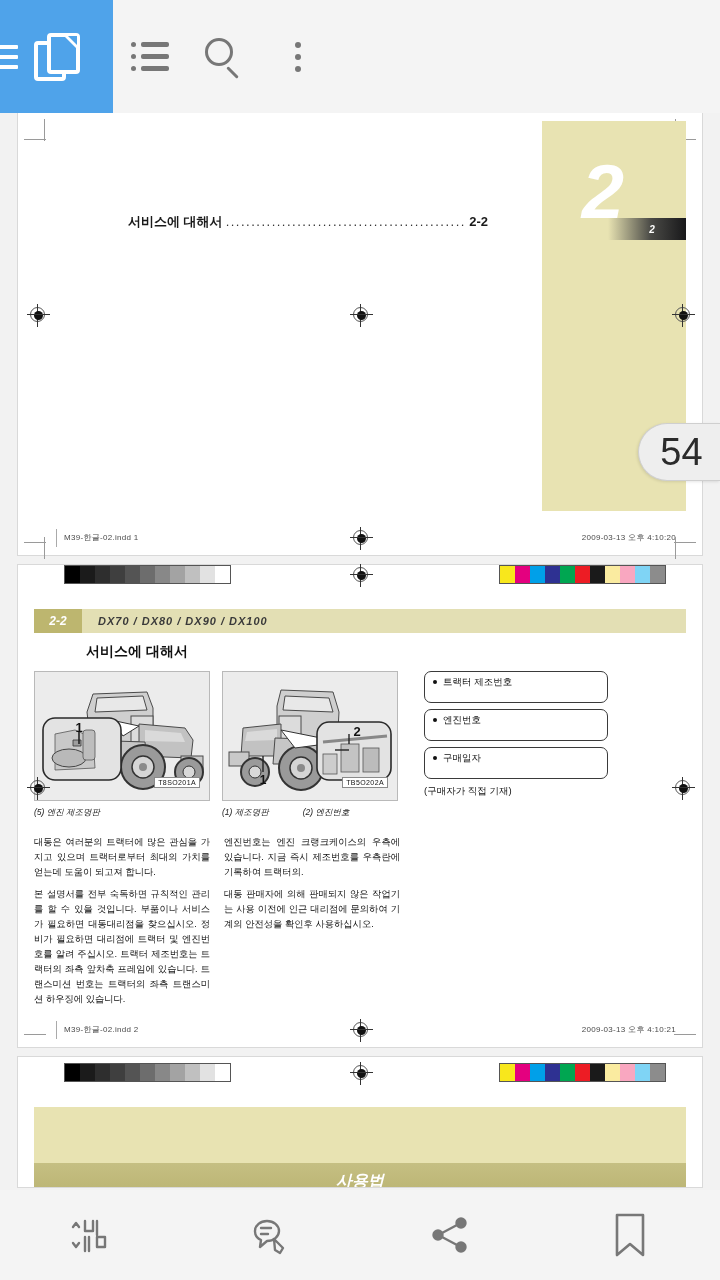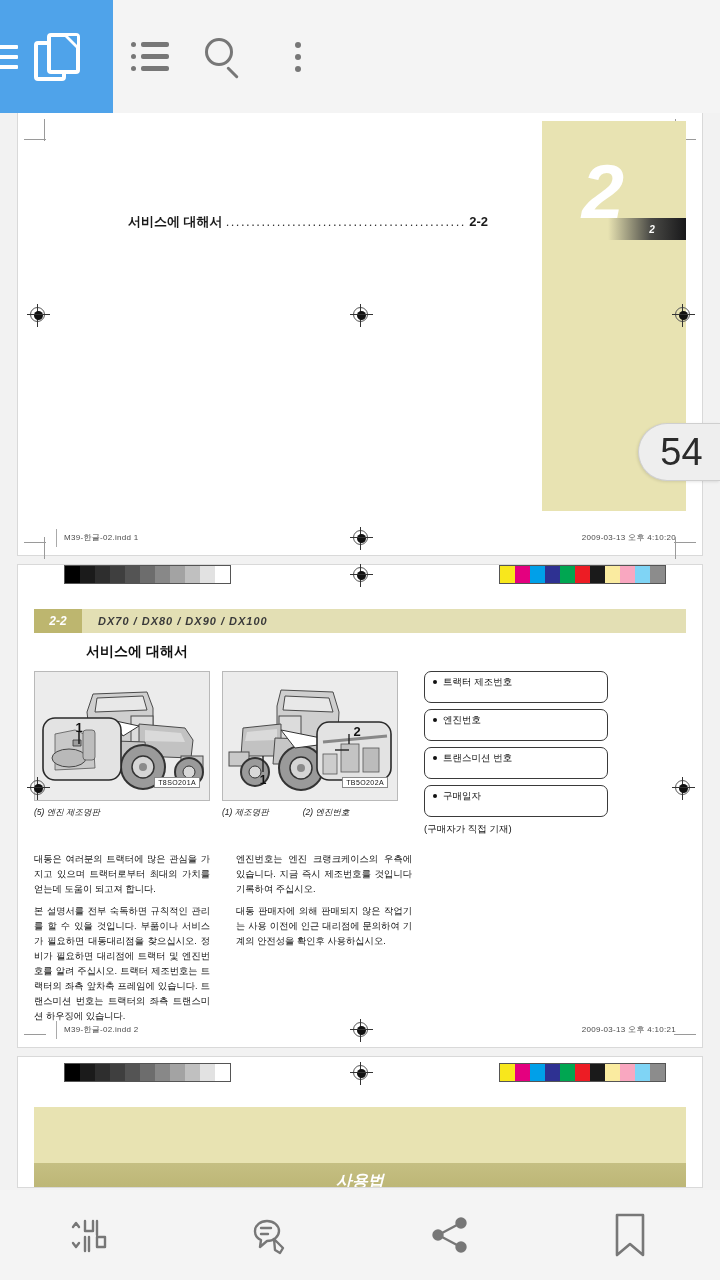--- a/index.html
+++ b/index.html
@@ -203,21 +203,21 @@
     height: 32px; border: 1.5px solid #3a3a3a; border-radius: 7px;
     margin-bottom: 6px; padding: 4px 0 0 8px; font-size: 9.5px; color: #111;
     display: flex; align-items: flex-start;
   }
   .info-box .bullet {
     width: 4px; height: 4px; border-radius: 50%; background: #111;
     margin: 4px 6px 0 0; flex: 0 0 4px;
   }
   .boxes-note { font-size: 9.5px; color: #111; margin-top: 1px; }
   .cols {
-    display: flex; gap: 12px; margin: 16px 16px 0 16px;
+    display: flex; margin: 16px 16px 0 16px;
   }
   .col { width: 176px; font-size: 9.3px; line-height: 1.62; color: #111; text-align: justify; }
   .col p { margin-bottom: 7px; }
   .col.right-col { margin-left: 14px; }
 
   
   .p3 { height: 130px; overflow: hidden; }
   .p3 .band { margin: 22px 16px 0 16px; height: 56px; background: #e8e3b2; }
   .p3 .bandbar {
     margin: 0 16px; height: 36px;
@@ -486,37 +486,33 @@
           <div class="info-box">
             <i class="bullet"></i>
               <span>트랙터 제조번호</span>
           </div>
           <div class="info-box">
             <i class="bullet"></i>
               <span>엔진번호</span>
           </div>
           <div class="info-box">
             <i class="bullet"></i>
-              <span>트랜스미션 번호</span>
-          </div>
-          <div class="info-box">
-            <i class="bullet"></i>
               <span>구매일자</span>
           </div>
           <div class="boxes-note">(구매자가 직접 기재)</div>
         </div>
       </div>
 
       <div class="cols">
         <div class="col">
           <p>대동은 여러분의 트랙터에 많은 관심을 가지고 있으며 트랙터로부터 최대의 가치를 얻는데 도움이 되고져 합니다.</p>
           <p>본 설명서를 전부 숙독하면 규칙적인 관리를 할 수 있을 것입니다. 부품이나 서비스가 필요하면 대동대리점을 찾으십시오. 정비가 필요하면 대리점에 트랙터 및 엔진번호를 알려 주십시오. 트랙터 제조번호는 트랙터의 좌측 앞차축 프레임에 있습니다. 트랜스미션 번호는 트랙터의 좌측 트랜스미션 하우징에 있습니다.</p>
         </div>
         <div class="col right-col">
-          <p>엔진번호는 엔진 크랭크케이스의 우측에 있습니다. 지금 즉시 제조번호를 것입니다 기록하여 주십시오.</p>
+          <p>엔진번호는 엔진 크랭크케이스의 우측에 있습니다. 지금 즉시 제조번호를 우측란에 기록하여 트랙터의.</p>
           <p>대동 판매자에 의해 판매되지 않은 작업기는 사용 이전에 인근 대리점에 문의하여 기계의 안전성을 확인후 사용하십시오.</p>
         </div>
       </div>
 
       <div class="regmark" style="left:12px; top:215px;">
           <i></i>
         </div>
       <div class="regmark" style="right:12px; top:215px;">
           <i></i>
         </div>

